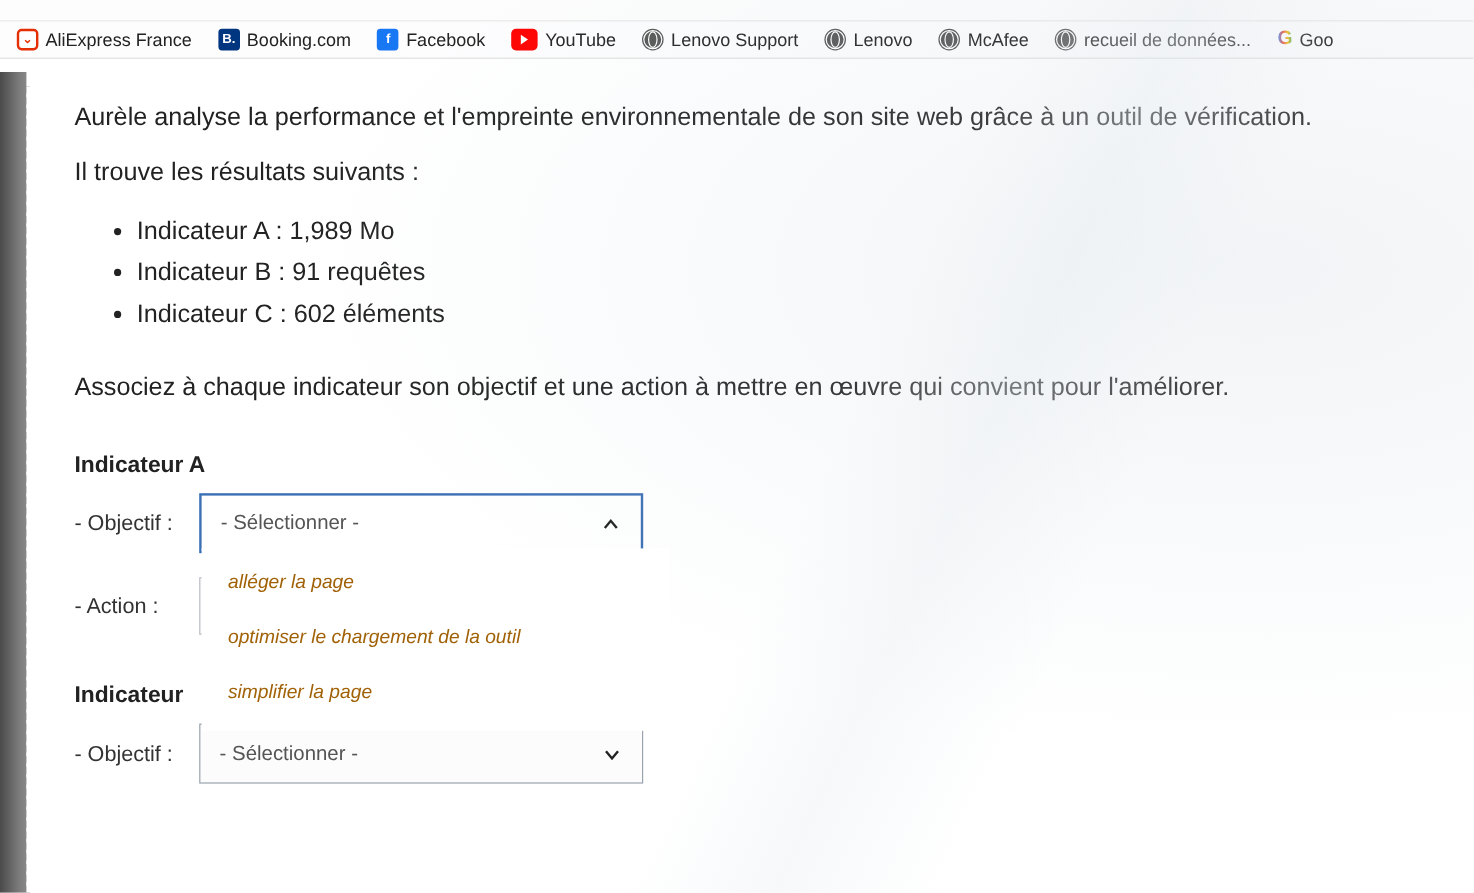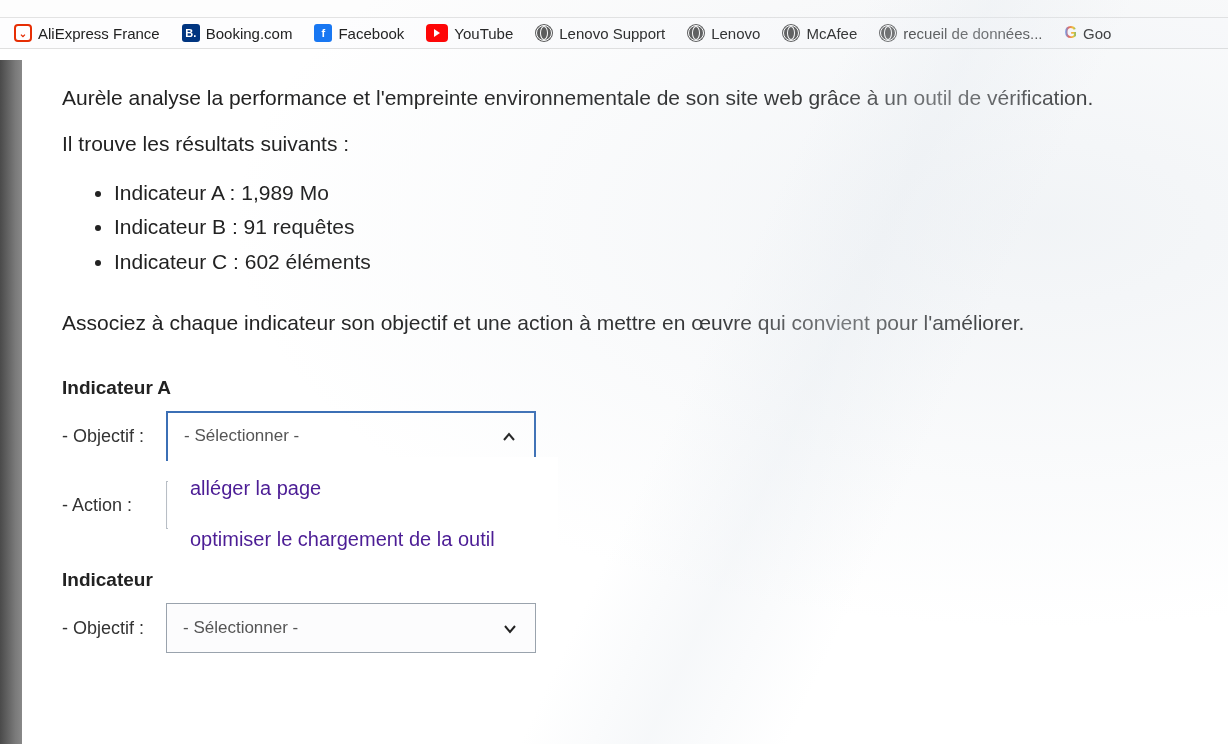--- a/index.html
+++ b/index.html
@@ -159,23 +159,24 @@
     position:absolute;
     left: 106px;
     top: 46px;
     width: 390px;
     background:#fff;
     z-index:5;
     padding: 6px 0 8px;
   }
   .dropdown-opt {
     padding: 14px 22px;
-    font-size:20px;
-    color:#4c1d95;
+    font-size:16px;
+    color:#a16207;
     cursor:pointer;
+    font-style:italic;
   }
 
   .indicator-second-title {
     font-size:19px; font-weight:bold; margin-bottom:12px;
   }
 </style>
 </head>
 <body>
 
 <div class="viewport">
@@ -254,20 +255,21 @@
           <span class="chevron">
             <svg viewBox="0 0 14 14">
                 <polyline points="2,10 7,4 12,10"></polyline>
               </svg>
           </span>
         </div>
 
         <div class="dropdown">
           <div class="dropdown-opt">alléger la page</div>
           <div class="dropdown-opt">optimiser le chargement de la outil</div>
+          <div class="dropdown-opt">simplifier la page</div>
         </div>
       </div>
 
       <div class="row" style="margin-top:18px;">
         <span class="row-label">- Action :</span>
         <div class="select action-box">
           <span></span>
         </div>
       </div>
     </div>

